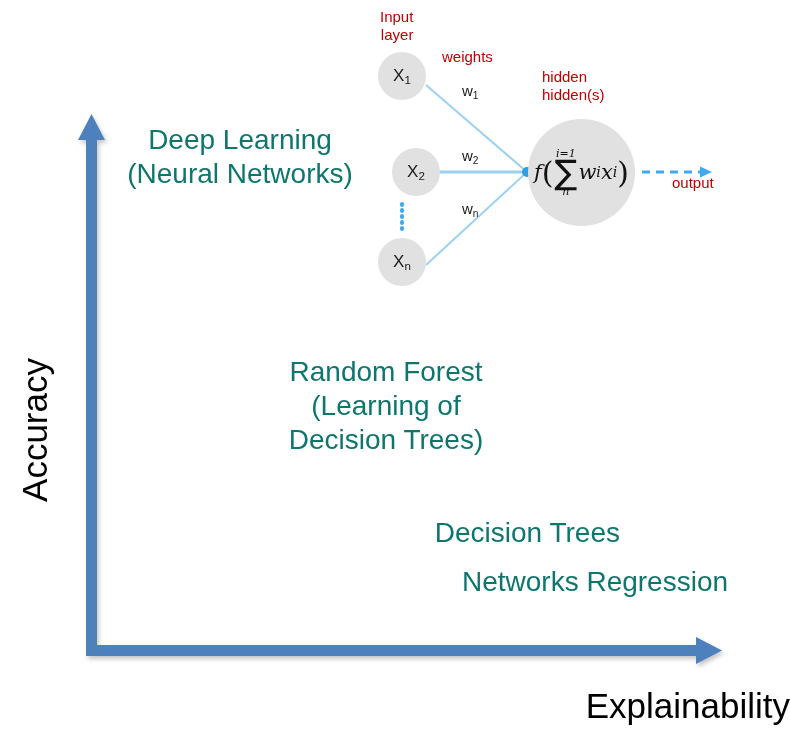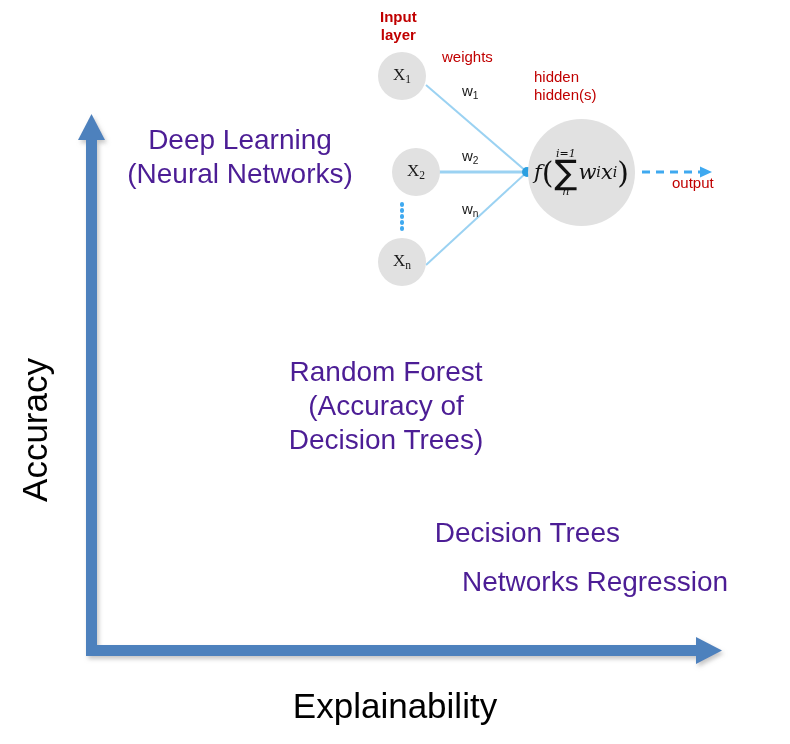--- a/index.html
+++ b/index.html
@@ -38,34 +38,34 @@
     color: #000000;
     font-size: 35px;
     font-weight: 400;
     letter-spacing: 0px;
     white-space: nowrap;
   }
   #x-axis-title {
     left: 0;
     top: 686px;
     width: 790px;
-    text-align: center;
+    text-align: right;
   }
   #y-axis-title {
     left: -75px;
     top: 410px;
     width: 220px;
     text-align: center;
     transform: rotate(-90deg);
   }
 
   
   .method-label {
     position: absolute;
-    color: #4c1d95;
+    color: #0f766e;
     font-size: 28px;
     line-height: 1.22;
     white-space: nowrap;
   }
   #label-deep-learning {
     left: 110px;
     top: 123px;
     width: 260px;
     text-align: center;
   }
@@ -110,21 +110,20 @@
     background: #e1e1e1;
     display: flex;
     align-items: center;
     justify-content: center;
     color: #1a1a1a;
   }
   .nn-node.input {
     width: 48px;
     height: 48px;
     font-size: 17px;
-    font-family: Liberation Serif, serif;
   }
   .nn-node.hidden {
     width: 107px;
     height: 107px;
     font-size: 22px;
   }
   #node-x1 { left: 28px; top: 52px; }
   #node-x2 { left: 42px; top: 148px; }
   #node-xn { left: 28px; top: 238px; }
   #node-hidden { left: 178px; top: 119px; background: #e1e1e1; }
@@ -181,23 +180,23 @@
   #wn-label { left: 112px; top: 200px; }
 
   
   .red-annot {
     position: absolute;
     color: #c00000;
     font-size: 15px;
     line-height: 1.2;
     white-space: nowrap;
   }
-  #annot-input-layer { left: 30px; top: 8px; text-align: center; font-weight: bold; }
+  #annot-input-layer { left: 30px; top: 8px; text-align: right; }
   #annot-weights    { left: 92px; top: 48px; }
-  #annot-hidden     { left: 184px; top: 68px; text-align: left; }
+  #annot-hidden     { left: 192px; top: 68px; text-align: left; }
   #annot-output     { left: 322px; top: 174px; }
 </style>
 </head>
 <body>
 
 <div id="canvas">
 
   <svg class="axis-svg" viewBox="0 0 790 744">
     <defs>
       <filter id="axshadow" x="-20%" y="-20%" width="160%" height="200%">
@@ -219,21 +218,21 @@
   <div class="axis-title" id="y-axis-title">Accuracy</div>
   <div class="axis-title" id="x-axis-title">Explainability</div>
 
   <div class="method-label" id="label-deep-learning">
     <div>Deep Learning</div>
     <div>(Neural Networks)</div>
   </div>
 
   <div class="method-label" id="label-random-forest">
     <div>Random Forest</div>
-    <div>(Accuracy of</div>
+    <div>(Learning of</div>
     <div>Decision Trees)</div>
   </div>
 
   <div class="method-label" id="label-decision-trees">
     <div>Decision Trees</div>
   </div>
 
   <div class="method-label" id="label-logistic-regression">
     <div>Networks Regression</div>
   </div>

